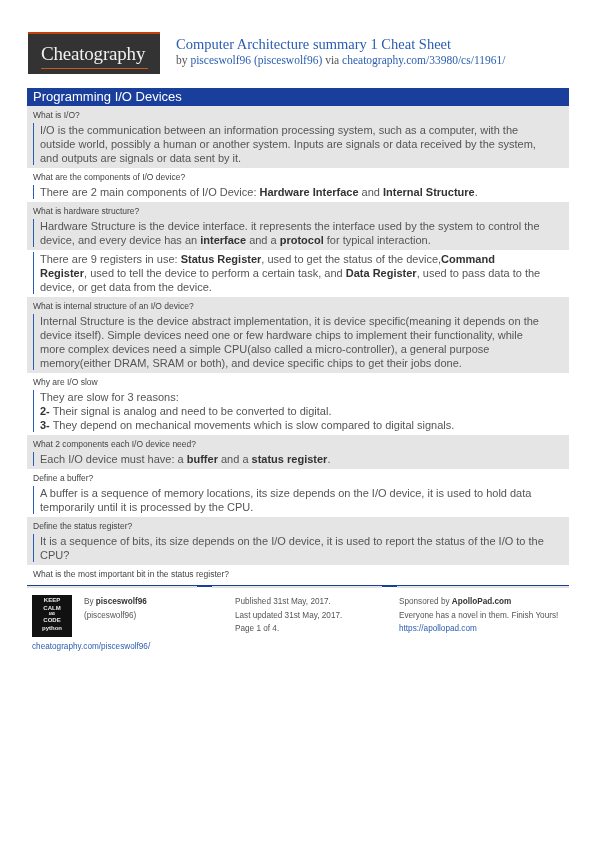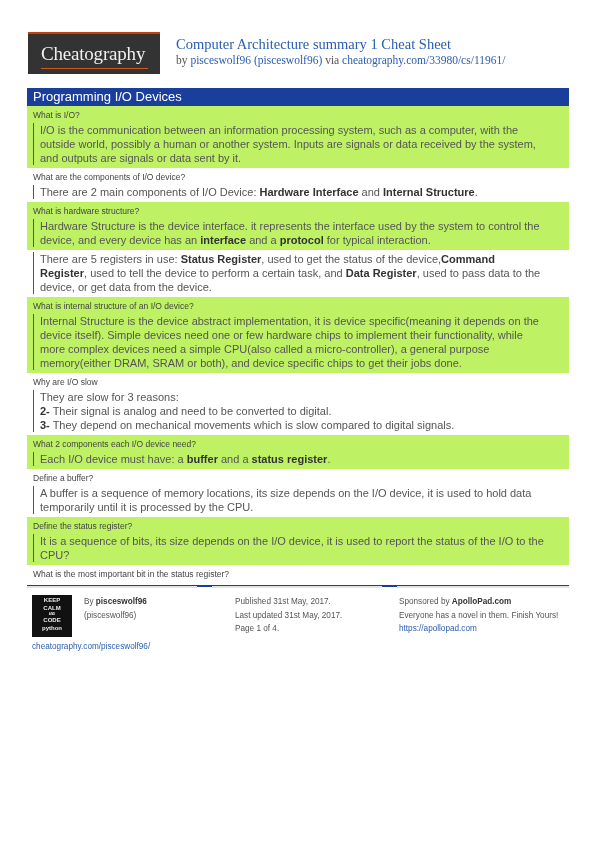--- a/index.html
+++ b/index.html
@@ -33,21 +33,21 @@
 
     .section {
       position: absolute; left: 27px; top: 88px; width: 542px;
       border-bottom: 2px solid #1a3e9b;
     }
     .section-head {
       background: #1a3e9b; color: #fff; font-size: 13px; height: 18px;
       line-height: 18px; padding-left: 6px;
     }
     .qa { padding: 2px 0 3px 0; }
-    .qa.alt { background: #bef264; }
+    .qa.alt { background: #e5e5e5; }
     .q { font-size: 8.5px; color: #444; line-height: 15px; padding-left: 6px; }
     .a {
       margin-left: 6px; border-left: 1.5px solid #2a5db0; padding-left: 6px;
       font-size: 11px; color: #555; line-height: 14px; margin-right: 24px;
     }
     .a b { color: #333; font-weight: bold; }
 
     .footer { position: absolute; left: 27px; top: 586px; width: 542px; height: 70px; }
     .fcol { position: absolute; top: 0; border-top: 2px solid #e3e3e3; height: 70px; }
     .fcol1 { left: 0; width: 170px; }
@@ -95,21 +95,21 @@
       </div>
       <div class="qa">
         <div class="q">What are the components of I/O device?</div>
         <div class="a"><span>There are 2 main components of I/O Device: </span><b>Hardware Interface</b><span> and </span><b>Internal Structure</b><span>.</span></div>
       </div>
       <div class="qa alt">
         <div class="q">What is hardware structure?</div>
         <div class="a"><span>Hardware Structure is the device interface. it represents the interface used by the system to control the device, and every device has an </span><b>interface</b><span> and a </span><b>protocol</b><span> for typical interaction.</span></div>
       </div>
       <div class="qa">
-        <div class="a"><span>There are 5 registers in use: </span><b>Status Register</b><span>, used to get the status of the device,</span><b>Command Register</b><span>, used to tell the device to perform a certain task, and </span><b>Data Register</b><span>, used to pass data to the device, or get data from the device.</span></div>
+        <div class="a"><span>There are 9 registers in use: </span><b>Status Register</b><span>, used to get the status of the device,</span><b>Command Register</b><span>, used to tell the device to perform a certain task, and </span><b>Data Register</b><span>, used to pass data to the device, or get data from the device.</span></div>
       </div>
       <div class="qa alt">
         <div class="q">What is internal structure of an I/O device?</div>
         <div class="a"><span>Internal Structure is the device abstract implementation, it is device specific(meaning it depends on the device itself). Simple devices need one or few hardware chips to implement their functionality, while more complex devices need a simple CPU(also called a micro-controller), a general purpose memory(either DRAM, SRAM or both), and device specific chips to get their jobs done.</span></div>
       </div>
       <div class="qa">
         <div class="q">Why are I/O slow</div>
         <div class="a">
           <div><span>They are slow for 3 reasons:</span></div>
           <div><b>2-</b><span> Their signal is analog and need to be converted to digital.</span></div>

